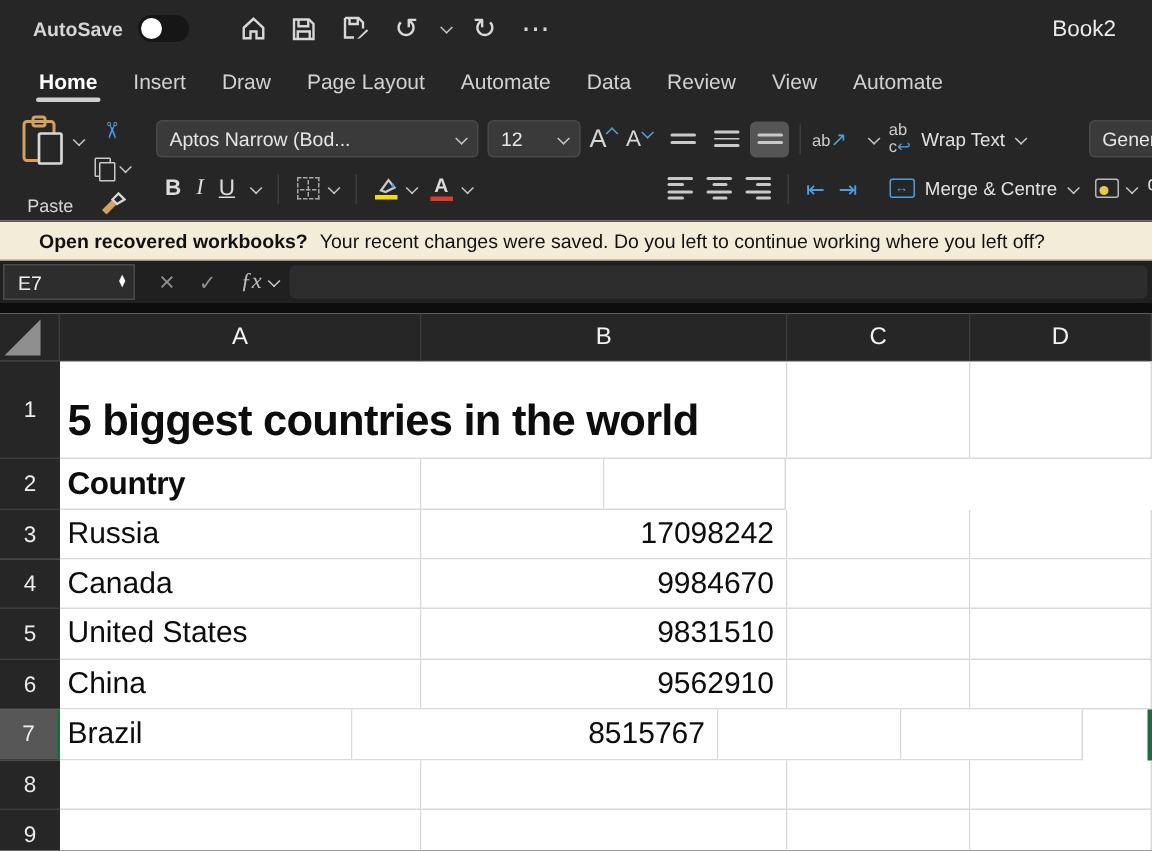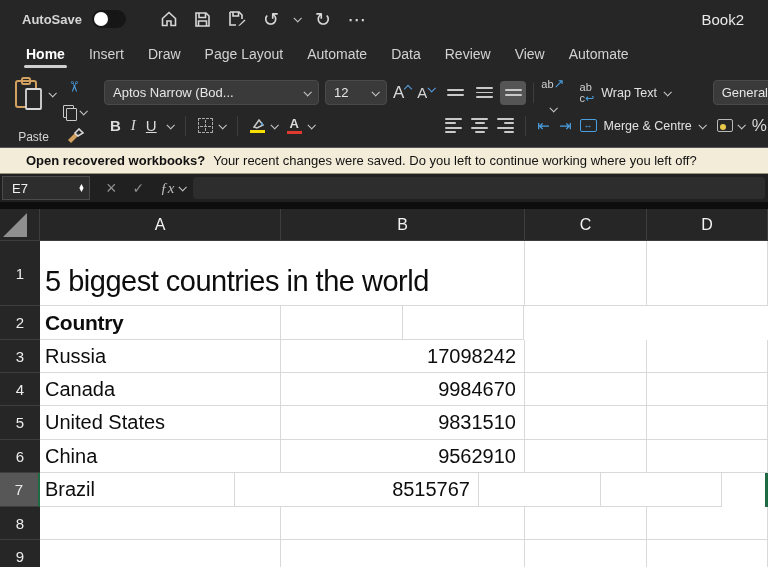--- a/index.html
+++ b/index.html
@@ -104,21 +104,21 @@
     font-size:16px; border-right:1px solid #3d3d3d; border-bottom:1px solid #3d3d3d; background:#262626; }
   .row { display:flex; }
   .rh { width:40px; background:#262626; color:#ececec; font-size:15px; display:flex;
     align-items:center; justify-content:center; border-bottom:1px solid #3d3d3d; flex:none; }
   .rh.sel { background:#575757; border-right:2px solid #1e6b43; }
   .cell { background:#ffffff; border-right:1px solid #d9d9d9; border-bottom:1px solid #d9d9d9;
     color:#0d0d0d; font-size:20px; display:flex; align-items:center; padding:0 4px 0 5px;
     white-space:nowrap; overflow:hidden; flex:none; }
   .cell.num { justify-content:flex-end; padding-right:8px; }
   .cell.bold { font-weight:bold; font-size:21px; letter-spacing:-0.3px; }
-  .cell.titlecell { font-weight:normal; font-size:29px; letter-spacing:-0.5px; align-items:flex-end; padding-bottom:7px; overflow:visible; }
+  .cell.titlecell { font-weight:bold; font-size:29px; letter-spacing:-0.5px; align-items:flex-end; padding-bottom:7px; overflow:visible; }
   .wA { width:241px; } .wB { width:244px; } .wC { width:122px; } .wD { width:121px; } .wAB { width:485px; }
   .sel-line { position:absolute; right:0; top:264px; width:3px; height:34px; background:#1e6b43; }
 </style>
 </head>
 <body>
 
 <div class="app">
 
   <div class="titlebar">
     <div class="autosave">
@@ -273,21 +273,21 @@
               <i class="l"></i>
             </span>
           </span>
         <span class="alignbtn sel">
             <span class="lines center">
               <i class="l"></i>
               <i class="l"></i>
             </span>
           </span>
         <span class="rdiv" style="height:20px; margin:0 4px;"></span>
-        <span class="btn" style="gap:14px;flex-direction:column;">
+        <span class="btn" style="gap:14px;">
           <span><span class="mini-text">ab</span><span class="blue" style="font-size:13px;">↗</span></span>
           <span class="chv"></span>
         </span>
       </div>
       <div class="rrow" style="gap:9px; padding-left:3px;">
         <span class="btn">
             <span class="lines left">
               <i class="l"></i>
               <i class="s"></i>
               <i class="l"></i>

